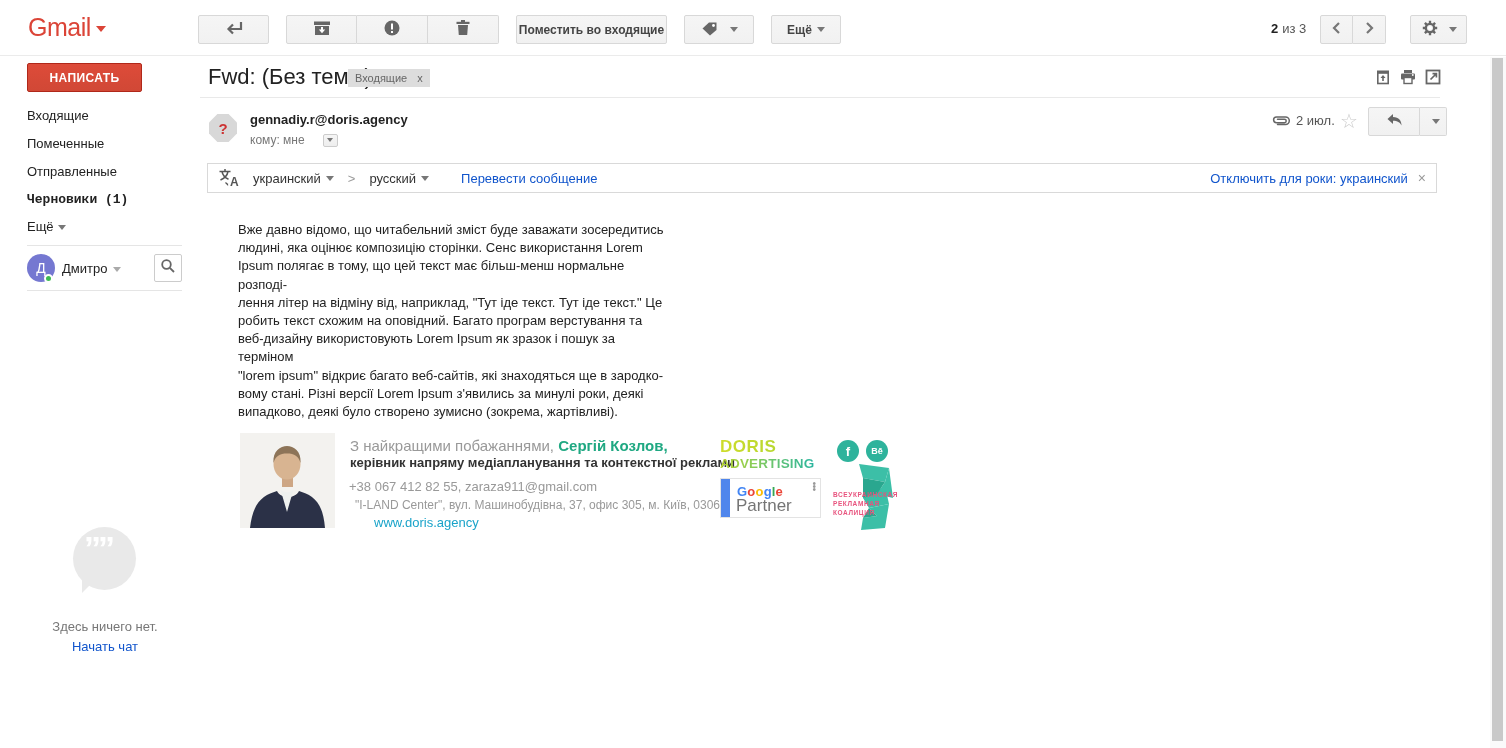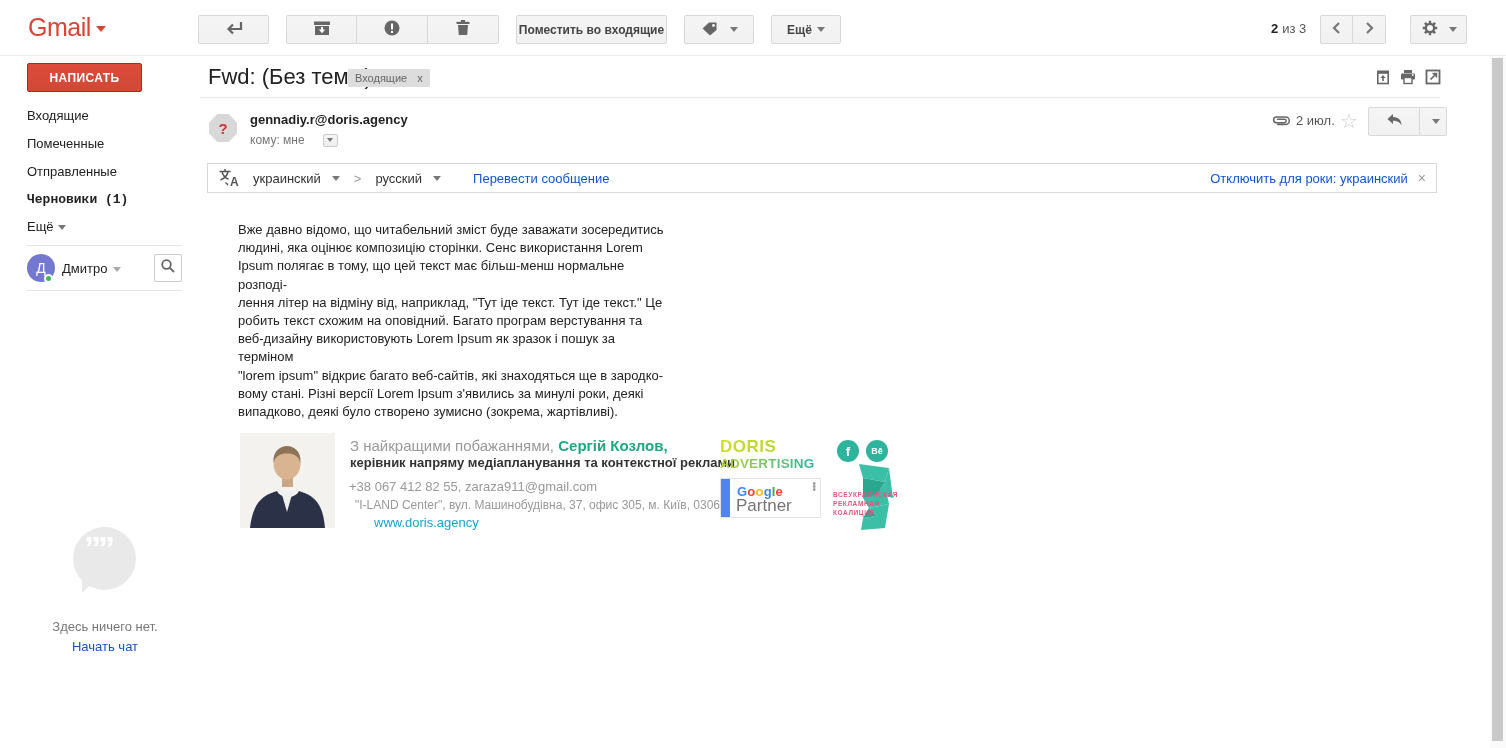--- a/index.html
+++ b/index.html
@@ -67,21 +67,21 @@
   .clip { left:1271px; top:113px; }
   .msgdate { left:1296px; top:113px; font-size:13px; color:#555; }
   .star { left:1340px; top:109px; font-size:20px; color:#ccc; cursor:pointer; }
   .replygrp { left:1368px; top:107px; }
   .replygrp .gbtn { width:52px; }
   .replygrp .gbtn.dd { width:27px; }
 
   
   .transbar { left:207px; top:163px; width:1230px; height:30px; border:1px solid #d9d9d9;
     display:flex; align-items:center; padding:0 10px; font-size:13px; color:#333; background:#fff; }
-  .transbar .sel { display:flex; align-items:center; gap:6px; cursor:pointer; }
+  .transbar .sel { display:flex; align-items:center; gap:0; cursor:pointer; }
   .transbar .gt { color:#999; margin:0 14px; }
   .link { color:#1155cc; cursor:pointer; }
   .transbar .act { margin-left:32px; }
   .transbar .right { margin-left:auto; display:flex; align-items:center; gap:10px; }
   .transbar .x { color:#999; font-size:14px; cursor:pointer; }
 
   
   .mailbody { left:238px; top:221px; width:430px; font-size:13px; line-height:18.2px;
     color:#222; white-space:pre-line; }
 

